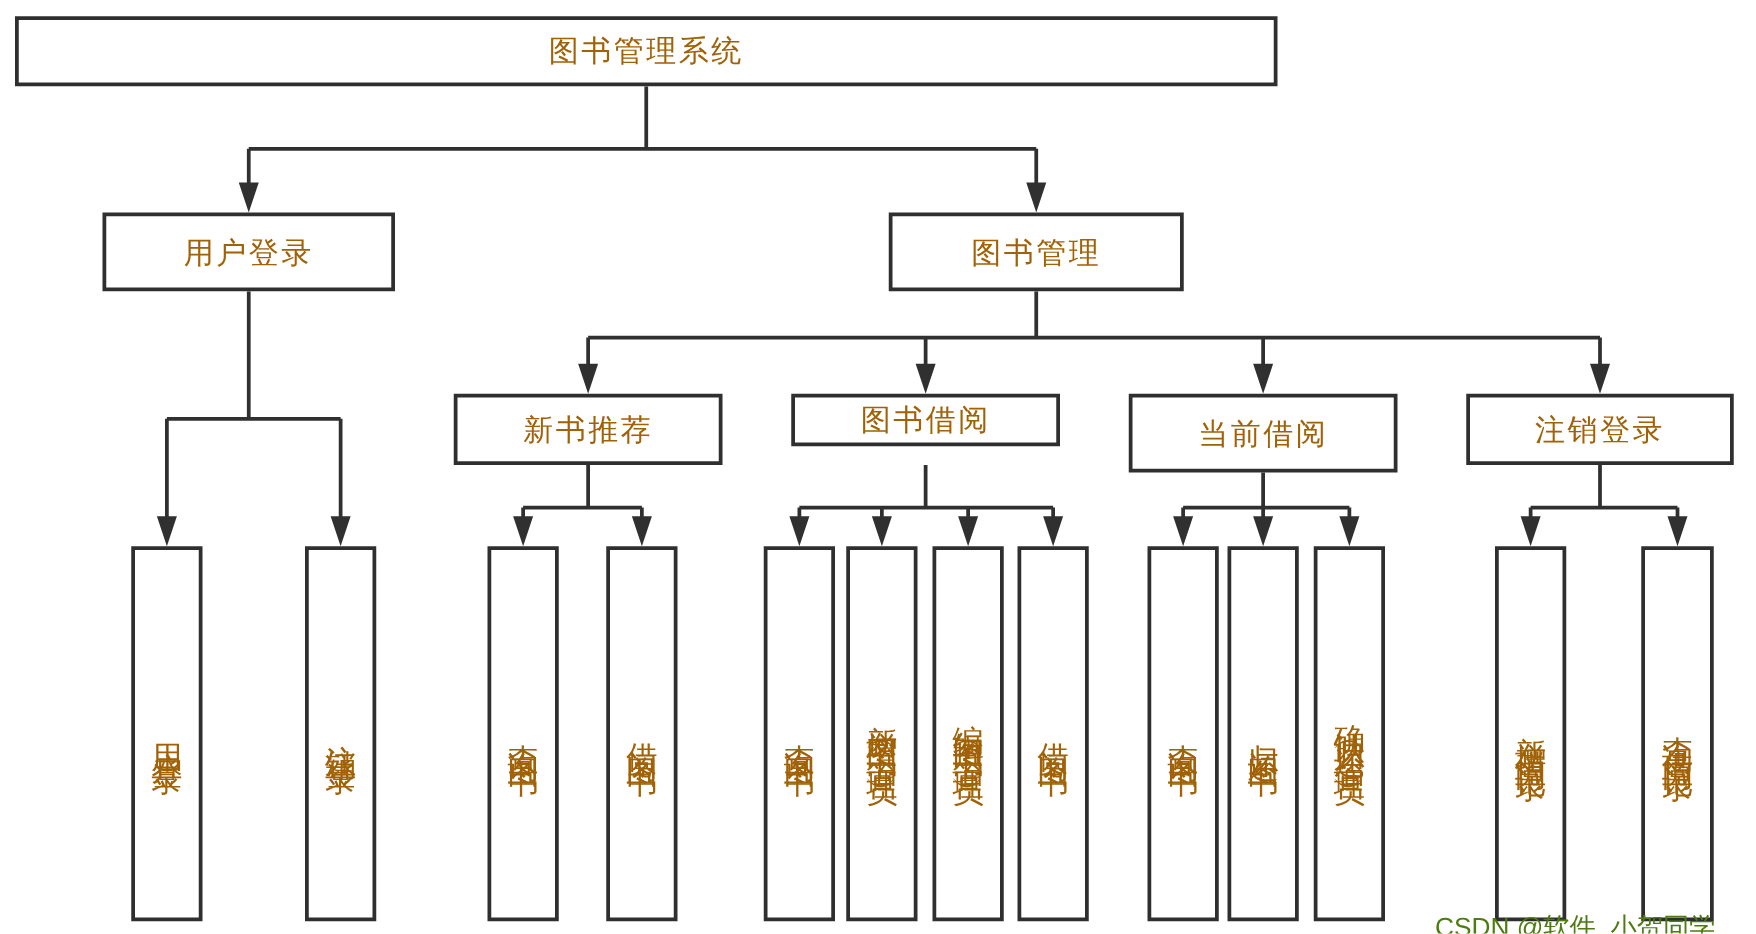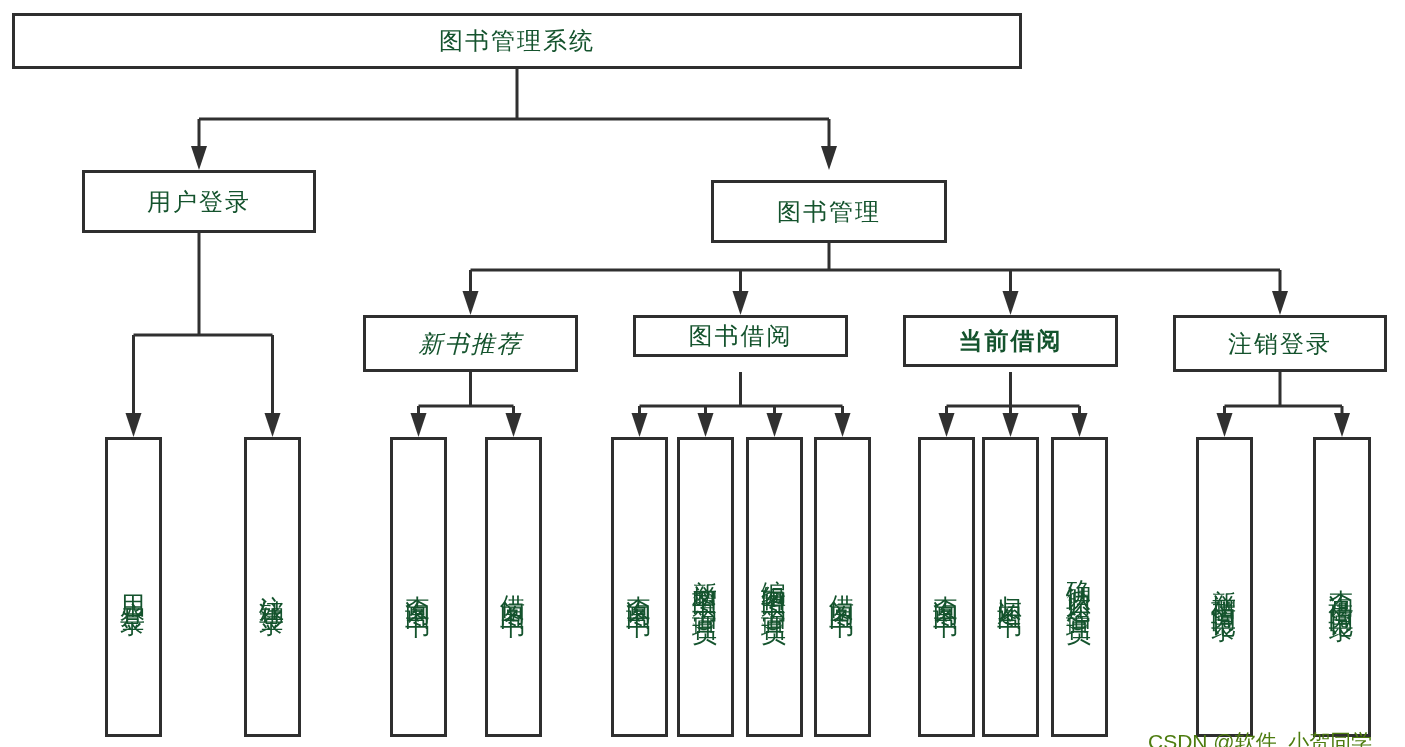--- a/index.html
+++ b/index.html
@@ -25,41 +25,41 @@
     position: absolute;
     box-sizing: border-box;
     border: 3px solid #2f2f2f;
     background: #ffffff;
     display: flex;
     align-items: center;
     justify-content: center;
     z-index: 2;
   }
   .node-label {
-    color: #14532d;
+    color: #a16207;
     font-size: 24px;
     letter-spacing: 2px;
     white-space: nowrap;
   }
   .leaf .node-label {
     writing-mode: vertical-rl;
     text-orientation: mixed;
     font-size: 25px;
     letter-spacing: 6px;
     white-space: normal;
   }
   
   .n-root   { left: 12px;   top: 13px;  width: 1010px; height: 56px; }
   
   .n-login  { left: 82px;   top: 170px; width: 234px;  height: 63px; }
-  .n-mgmt   { left: 711px;  top: 170px; width: 236px;  height: 63px; margin-top: 10px; }
+  .n-mgmt   { left: 711px;  top: 170px; width: 236px;  height: 63px; }
   
-  .n-g0 { left: 363px;  top: 315px; width: 215px; height: 57px; font-style: italic; }
+  .n-g0 { left: 363px;  top: 315px; width: 215px; height: 57px; }
   .n-g1 { left: 633px;  top: 315px; width: 215px; height: 42px; }
-  .n-g2 { left: 903px;  top: 315px; width: 215px; height: 52px; font-weight: bold; }
+  .n-g2 { left: 903px;  top: 315px; width: 215px; height: 63px; }
   .n-g3 { left: 1173px; top: 315px; width: 214px; height: 57px; }
   
   .leaf { top: 437px; width: 57px; height: 300px; }
   .n-l0  { left: 105px;  }
   .n-l1  { left: 244px;  }
   .n-l2  { left: 390px;  }
   .n-l3  { left: 485px;  }
   .n-l4  { left: 611px;  }
   .n-l5  { left: 677px;  }
   .n-l6  { left: 746px;  }

